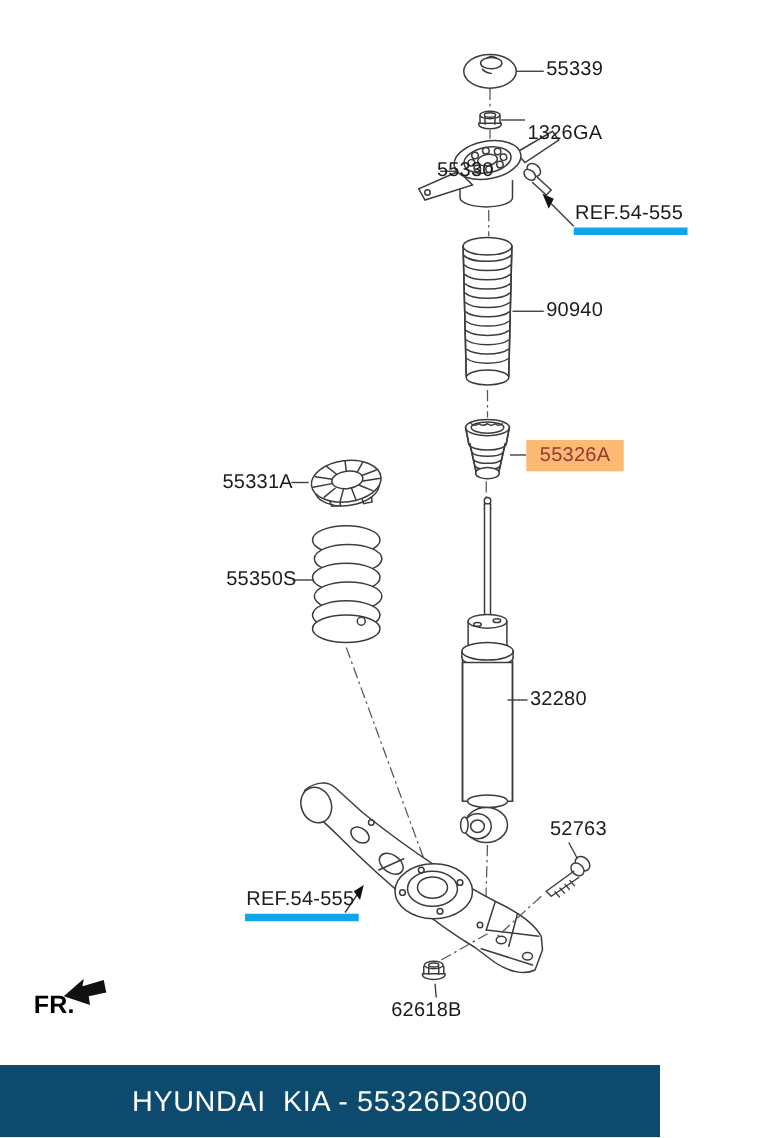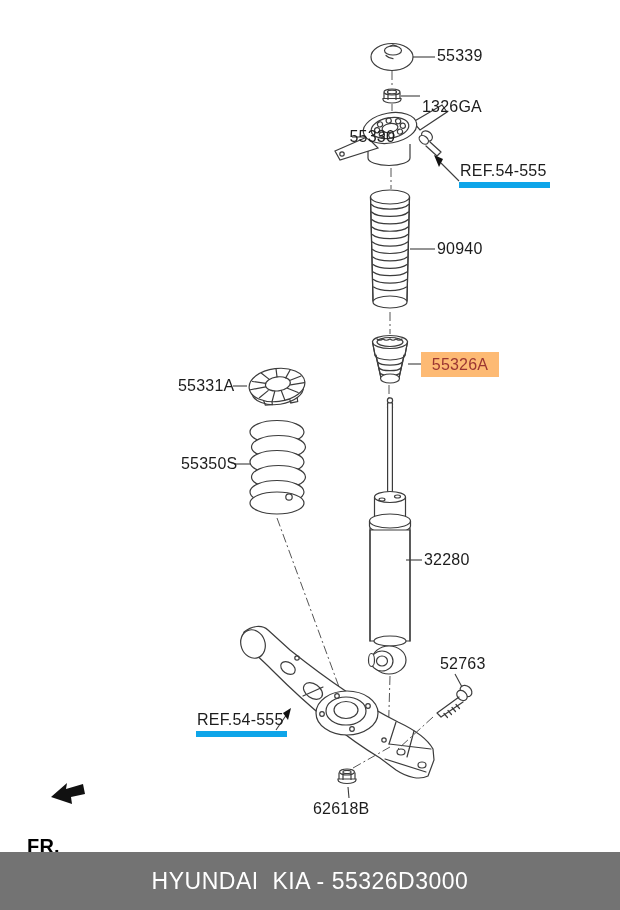--- a/index.html
+++ b/index.html
@@ -12,23 +12,23 @@
     position:absolute;font-size:16px;color:#1c1c1c;white-space:nowrap;
     line-height:1.1;letter-spacing:0.2px;cursor:default;
   }
   .ref-label{
     border-bottom:6px solid #0ea5e9;padding:0 3px 2px 1px;font-size:16px;
   }
   .highlight-label{
     background:#fdba74;color:#9c3632;width:78px;height:25px;
     display:flex;align-items:center;justify-content:center;
   }
-  .fr-label{font-size:20px;font-weight:bold;color:#000;margin-top:42px;}
+  .fr-label{font-size:20px;font-weight:bold;color:#000;}
   #footer-bar{
-    position:absolute;left:0;top:852px;width:620px;height:58px;background:#737373;
+    position:absolute;left:0;top:852px;width:528px;height:58px;background:#0c4a6e;
     display:flex;align-items:center;justify-content:center;gap:32px;
   }
   #footer-bar span{color:#ffffff;font-size:23px;letter-spacing:0.5px;}
   svg .ln{stroke:#3c3c3c;stroke-width:1.2;fill:none;stroke-linecap:round;}
   svg .lnw{stroke:#3c3c3c;stroke-width:1.2;fill:#ffffff;}
   svg .cl{stroke:#555;stroke-width:1;fill:none;stroke-dasharray:9 3 2 3;}
   svg .leader{stroke:#3c3c3c;stroke-width:1.1;fill:none;}
   svg .solid{fill:#111;stroke:none;}
 </style>
 </head>

